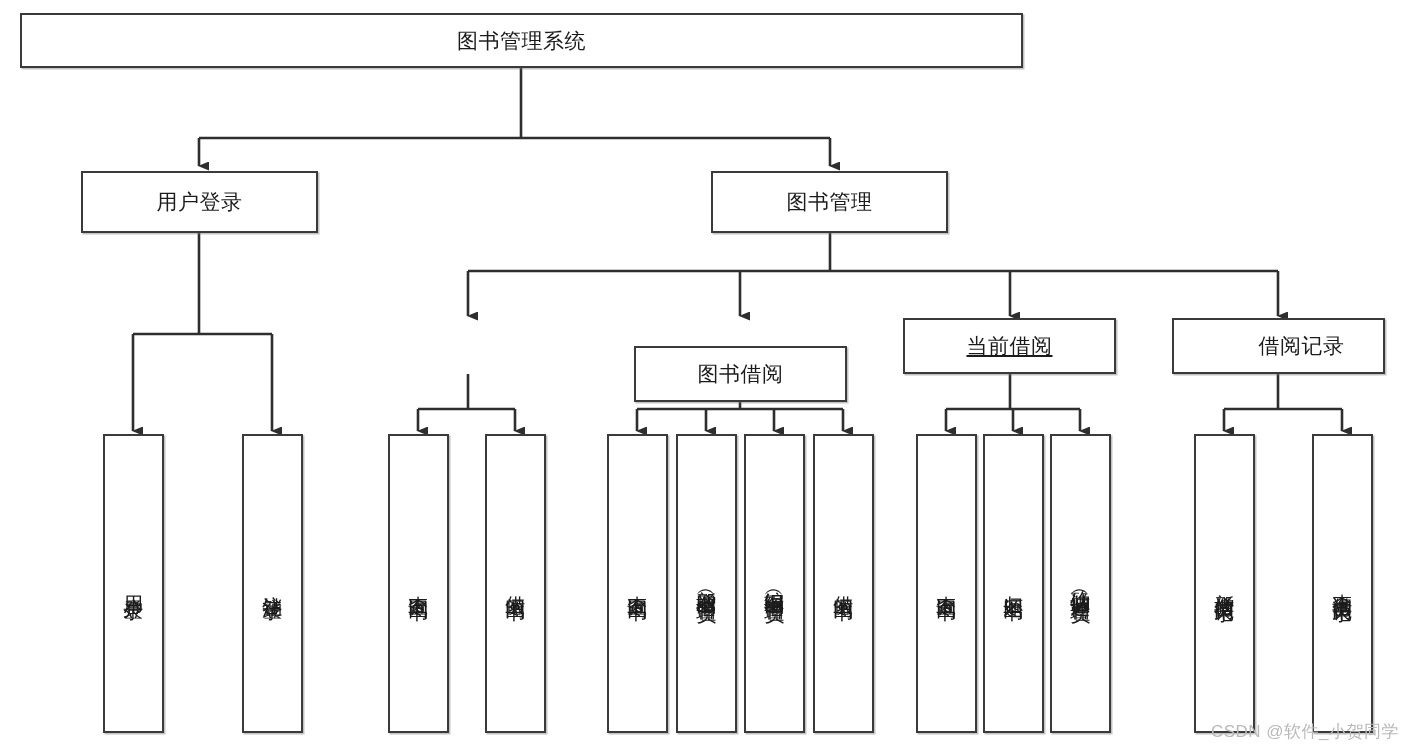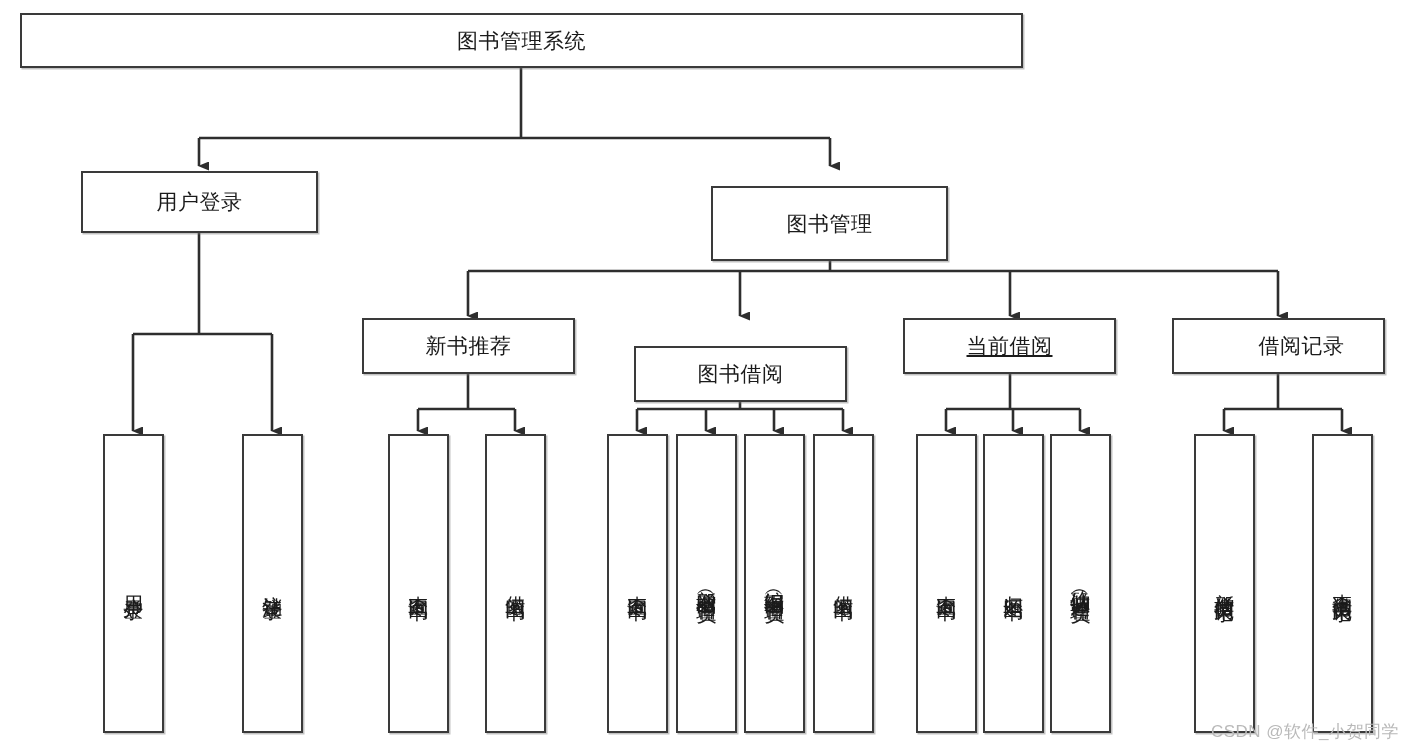--- a/index.html
+++ b/index.html
@@ -121,27 +121,24 @@
     </g>
   </svg>
 
   <div class="node h" style="left:20px; top:13px; width:1003px; height:55px;">
     <span>图书管理系统</span>
   </div>
 
   <div class="node h" style="left:81px; top:171px; width:237px; height:62px;">
     <span>用户登录</span>
   </div>
-  <div class="node h" style="left:711px; top:186px; width:237px; height:75px;">
+  <div class="node h" style="left:711px; top:171px; width:237px; height:62px;">
     <span>图书管理</span>
   </div>
 
-  <div class="node h" style="left:362px; top:318px; width:213px; height:56px;">
-    <span>新书推荐</span>
-  </div>
   <div class="node h" style="left:634px; top:318px; width:213px; height:56px;margin-top:28px;">
     <span>图书借阅</span>
   </div>
   <div class="node h" style="left:903px; top:318px; width:213px; height:56px;text-decoration:underline;">
     <span>当前借阅</span>
   </div>
   <div class="node h" style="left:1172px; top:318px; width:213px; height:56px;padding-left:46px;">
     <span>借阅记录</span>
   </div>
 

